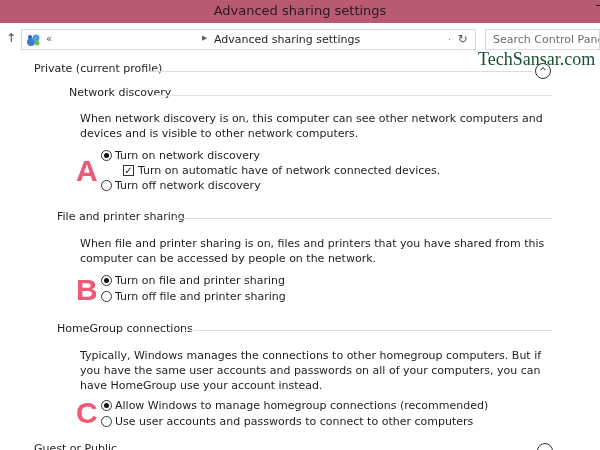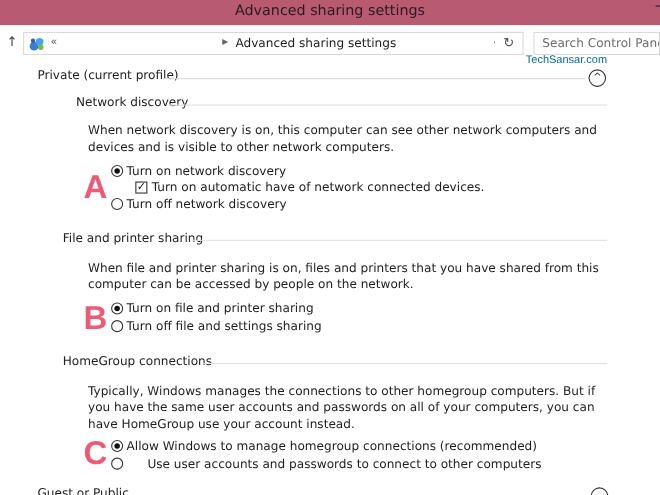--- a/index.html
+++ b/index.html
@@ -14,21 +14,21 @@
     .addressbar { position: absolute; left: 21px; top: 6px; width: 454px; height: 21px; border: 1px solid #d9d9d9; background: #fff; }
     .addr-icon { position: absolute; left: 4px; top: 3px; width: 15px; height: 14px; }
     .addr-chevrons { position: absolute; left: 24px; top: 3px; font-size: 10px; color: #555; }
     .crumb { position: absolute; top: 3px; font-size: 11px; color: #1e1e1e; cursor: pointer; white-space: nowrap; }
     .crumb-sep { position: absolute; top: 4px; font-size: 7px; color: #666; }
     .addr-dropdown { position: absolute; left: 425px; top: 3px; width: 10px; font-size: 9px; color: #555; cursor: pointer; }
     .refresh-btn { position: absolute; left: 449px; top: 6px; width: 26px; height: 21px; border: 1px solid #d9d9d9; border-left: none; text-align: center; line-height: 19px; font-size: 12px; color: #555; cursor: pointer; background: #fff; }
     .refresh-btn { left: 450px; }
     .search-box { position: absolute; left: 485px; top: 6px; width: 115px; height: 21px; border: 1px solid #d9d9d9; background: #fff; font-size: 11px; color: #6d6d6d; padding-left: 7px; line-height: 19px; white-space: nowrap; overflow: hidden; }
 
-    .watermark { position: absolute; left: 478px; top: 49px; color: #0369a1; font-family: Liberation Sans, sans-serif; font-size: 10px; }
+    .watermark { position: absolute; left: 478px; top: 49px; color: #14532d; font-family: Liberation Serif, serif; font-size: 18px; }
 
     .profile-header { position: absolute; left: 34px; top: 62px; font-size: 11px; color: #1e1e1e; }
     .profile-line { position: absolute; left: 148px; top: 71px; width: 384px; height: 1px; background: #dcdcdc; }
     .collapse-btn { position: absolute; left: 535px; top: 63px; width: 16px; height: 16px; border: 1px solid #333; border-radius: 50%; text-align: center; font-size: 9px; line-height: 14px; color: #222; cursor: pointer; background: #fff; }
     .collapse-btn.bottom { left: 537px; top: 443px; }
 
     .section-title { position: absolute; left: 57px; font-size: 11px; color: #1e1e1e; }
     .section-line { position: absolute; height: 1px; background: #e1e1e1; }
 
     .desc { position: absolute; left: 80px; width: 470px; font-size: 11px; line-height: 15px; color: #1e1e1e; }
@@ -100,32 +100,32 @@
 <div class="section-title" style="top:210px;">File and printer sharing</div>
 <div class="section-line" style="left:174px; top:218px; width:378px;"></div>
 <div class="desc" style="top:236px;">When file and printer sharing is on, files and printers that you have shared from this computer can be accessed by people on the network.</div>
 <div class="marker" style="left:76px; top:275px;">B</div>
 <div class="option" style="left:101px; top:274px;">
   <span class="radio checked"></span>
   <span>Turn on file and printer sharing</span>
 </div>
 <div class="option" style="left:101px; top:290px;">
   <span class="radio"></span>
-  <span>Turn off file and settings sharing</span>
+  <span>Turn off file and printer sharing</span>
 </div>
 
 <div class="section-title" style="top:322px;">HomeGroup connections</div>
 <div class="section-line" style="left:185px; top:330px; width:367px;"></div>
 <div class="desc" style="top:348px;">Typically, Windows manages the connections to other homegroup computers. But if you have the same user accounts and passwords on all of your computers, you can have HomeGroup use your account instead.</div>
 <div class="marker" style="left:76px; top:398px;">C</div>
 <div class="option" style="left:101px; top:399px;">
   <span class="radio checked"></span>
   <span>Allow Windows to manage homegroup connections (recommended)</span>
 </div>
-<div class="option" style="left:101px; top:415px;gap:19px;">
+<div class="option" style="left:101px; top:415px;">
   <span class="radio"></span>
   <span>Use user accounts and passwords to connect to other computers</span>
 </div>
 
 <div class="guest-header">Guest or Public</div>
 <div class="collapse-btn bottom">
   <span></span>
 </div>
 
 </body></html>

